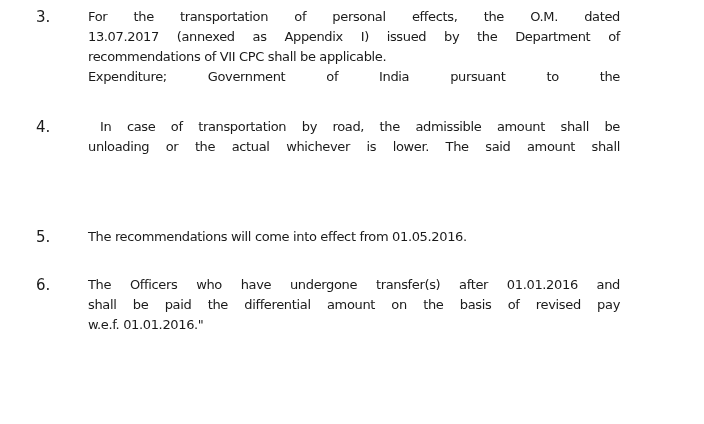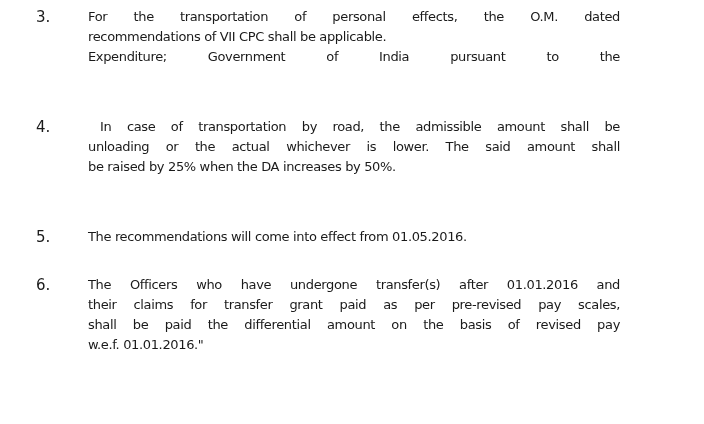--- a/index.html
+++ b/index.html
@@ -23,44 +23,43 @@
 </style>
 </head>
 <body>
 
 <div>
 
   <div class="item" style="top:7px;">
     <span class="num">3.</span>
     <div class="body-text">
       <span class="line" style="display: block; word-spacing: 16.75px;">For the transportation of personal effects, the O.M. dated</span>
+      <span class="line" style="display: block; word-spacing: 8.22222px;">13.07.2017 (annexed as Appendix I) issued by the Department of</span>
       <span class="line last">recommendations of VII CPC shall be applicable.</span>
       <span class="line" style="display: block; word-spacing: 30.5px;">Expenditure; Government of India pursuant to the</span>
     </div>
   </div>
 
   <div class="item" style="top:117px;">
     <span class="num">4.</span>
     <div class="body-text">
       <span class="line" style="display: block; word-spacing: 7.7px; margin-left: 12px;">In case of transportation by road, the admissible amount shall be</span>
       <span class="line" style="display: block; word-spacing: 7.5px;">unloading or the actual whichever is lower. The said amount shall</span>
-      <span class="line last">be raised by 25% when the DA increases by 50%.</span>
     </div>
   </div>
 
   <div class="item" style="top:227px;">
     <span class="num">5.</span>
     <div class="body-text">
       <span class="line last">The recommendations will come into effect from 01.05.2016.</span>
     </div>
   </div>
 
   <div class="item" style="top:275px;">
     <span class="num">6.</span>
     <div class="body-text">
       <span class="line" style="display: block; word-spacing: 8.375px;">The Officers who have undergone transfer(s) after 01.01.2016 and</span>
-      <span class="line" style="display: block; word-spacing: 8px;">their claims for transfer grant paid as per pre-revised pay scales,</span>
       <span class="line" style="display: block; word-spacing: 7.90909px;">shall be paid the differential amount on the basis of revised pay</span>
       <span class="line last">w.e.f. 01.01.2016."</span>
     </div>
   </div>
 
 </div>
 
 </body></html>

